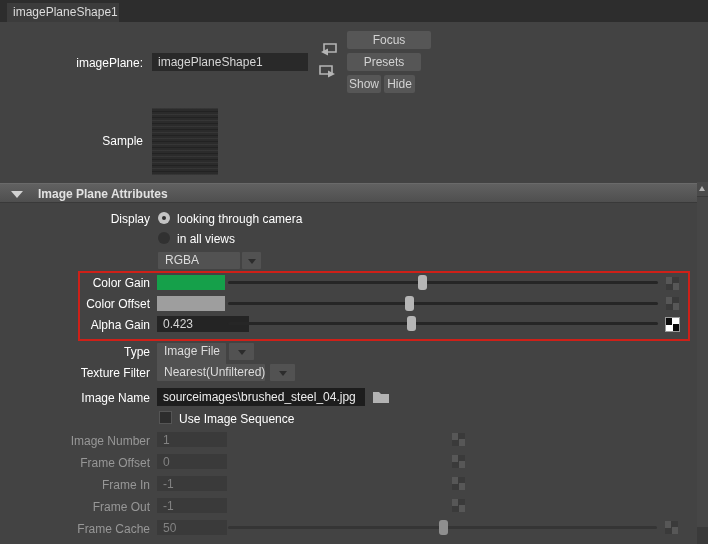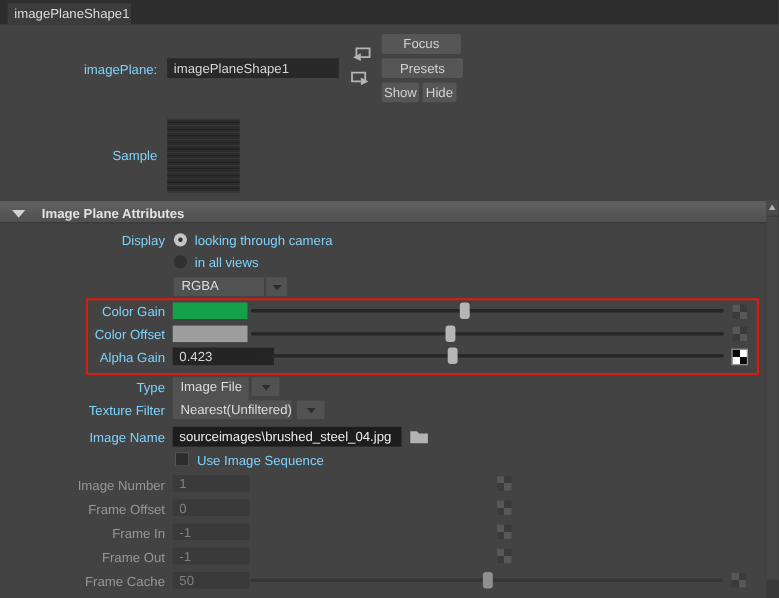--- a/index.html
+++ b/index.html
@@ -11,21 +11,21 @@
     font-size:12px; color:#c8c8c8;
   }
   .abs { position:absolute; }
 
   
   .tabstrip { left:0; top:0; width:708px; height:22px; background:#2d2d2d; }
   .tab { left:7px; top:3px; width:112px; height:19px; background:#3c3c3c;
          color:#dcdcdc; line-height:19px; padding-left:6px; }
 
   
-  .lbl { height:14px; line-height:14px; text-align:right; color:#7dd3fc; white-space:nowrap; }
+  .lbl { height:14px; line-height:14px; text-align:right; color:#ffffff; white-space:nowrap; }
   .lbl.dim { color:#979797;padding-left:28px; }
 
   
   .field { background:#292929; border:none; color:#d6d6d6; font-size:12px;
            padding:0 6px; font-family:inherit; outline:none; }
   .field.bright { background:#1d1d1d; color:#ececec; }
   .field.dis { background:#3a3a3a; color:#828282; }
 
   
   .btn { background:#565656; border:none; border-radius:2px; color:#d2d2d2;
@@ -108,21 +108,21 @@
       <polygon points="11,9.5 11,16.5 4,13" fill="#b5b5b5"></polygon>
     </svg>
   </div>
   <div class="abs" style="left:317px;top:61px;width:22px;height:19px;">
     <svg width="22" height="19" viewBox="0 0 22 19">
       <path d="M15 13 V5 H3 V13 H11" fill="none" stroke="#b5b5b5" stroke-width="1.6"></path>
       <polygon points="11,9.5 11,16.5 18,13" fill="#b5b5b5"></polygon>
     </svg>
   </div>
 
-  <button class="abs btn" style="left:347px;top:31px;width:72px;height:18px;">Focus</button>
+  <button class="abs btn" style="left:347px;top:31px;width:84px;height:18px;">Focus</button>
   <button class="abs btn" style="left:347px;top:53px;width:74px;height:18px;">Presets</button>
   <button class="abs btn" style="left:347px;top:75px;width:34px;height:18px;">Show</button>
   <button class="abs btn" style="left:384px;top:75px;width:31px;height:18px;">Hide</button>
 
   <div class="abs lbl" style="left:0;top:134px;width:143px;">Sample</div>
   <div class="abs sample" style="left:152px;top:108px;"></div>
 
   <div class="abs sechdr">
     <span class="tri"></span>
     <span class="txt">Image Plane Attributes</span>

